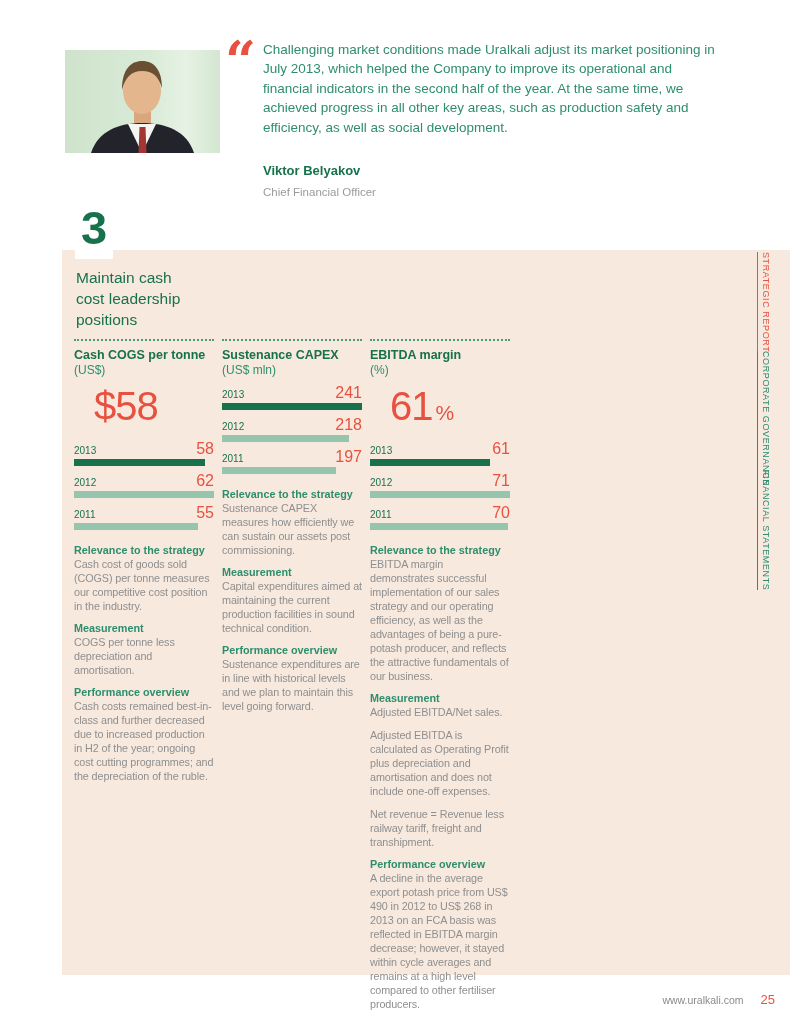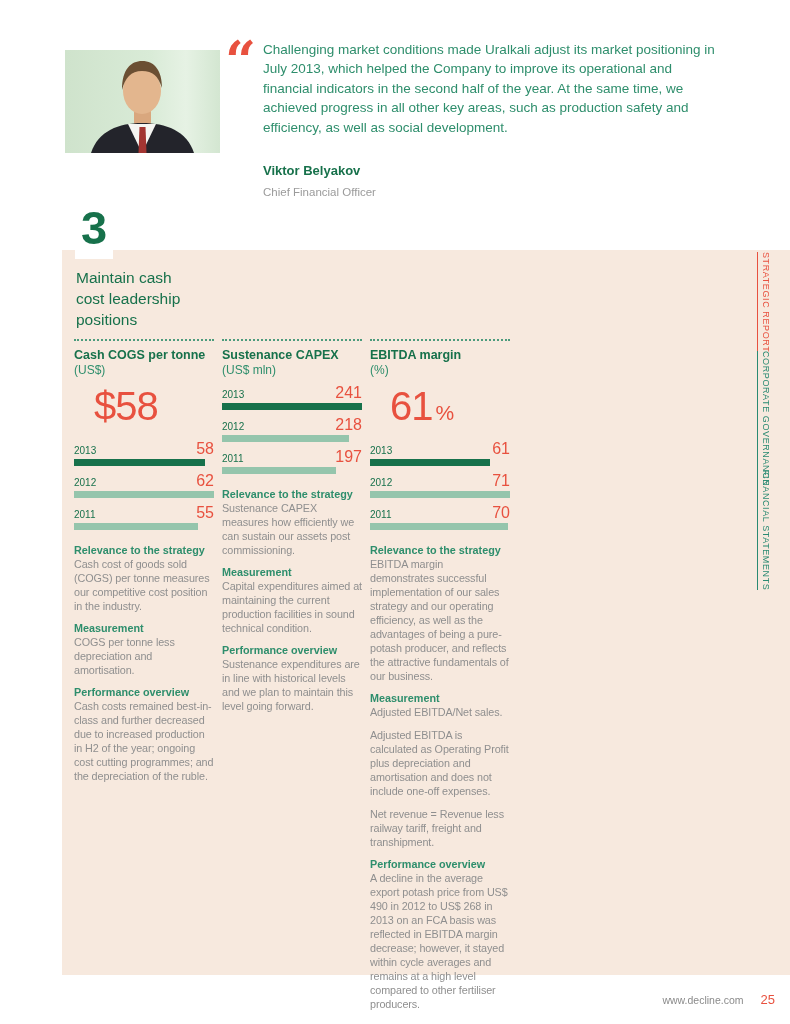--- a/index.html
+++ b/index.html
@@ -264,17 +264,17 @@
         </div>
       </div>
     </div>
   </div>
 
   <div id="tab-sr" class="sidebar-tab tab-active">STRATEGIC REPORT</div>
   <div id="tab-cg" class="sidebar-tab tab-rest">CORPORATE GOVERNANCE</div>
   <div id="tab-fs" class="sidebar-tab tab-rest">FINANCIAL STATEMENTS</div>
 
   <div class="footer">
-    <span class="footer-url">www.decline.com</span>
+    <span class="footer-url">www.uralkali.com</span>
     <span class="footer-page">25</span>
   </div>
 
 </div>
 
 </body></html>

